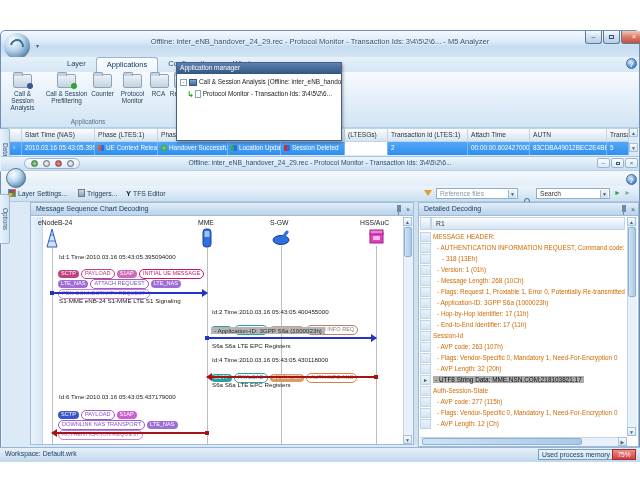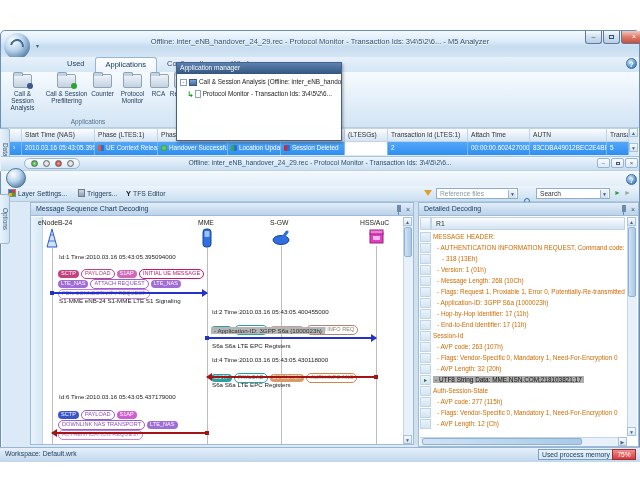--- a/index.html
+++ b/index.html
@@ -135,21 +135,21 @@
   <div class="abs qat-caret">▾</div>
   <div class="abs title-text">Offline: inter_eNB_handover_24_29.rec - Protocol Monitor - Transaction Ids: 3\4\5\2\6... - M5 Analyzer</div>
   <div class="abs winbtns">
     <div class="winbtn">–</div>
     <div class="winbtn"><span class="restore-glyph"></span></div>
     <div class="winbtn close">×</div>
   </div>
 
   
   <div class="abs tabsrow">
-    <div class="rtab first">Used</div>
+    <div class="rtab first">Layer</div>
     <div class="rtab active">Applications</div>
     <div class="rtab">Configuration</div>
     <div class="rtab">Window</div>
   </div>
   <div class="abs helpicon" style="left:626px;top:58px;">?</div>
 
   
   <div class="abs ribbon"></div>
   <div class="abs rbtn" style="left:2px;width:41px;">
     <span class="ricon"><span class="badge" style="background:#3a5a8d;"></span></span>

